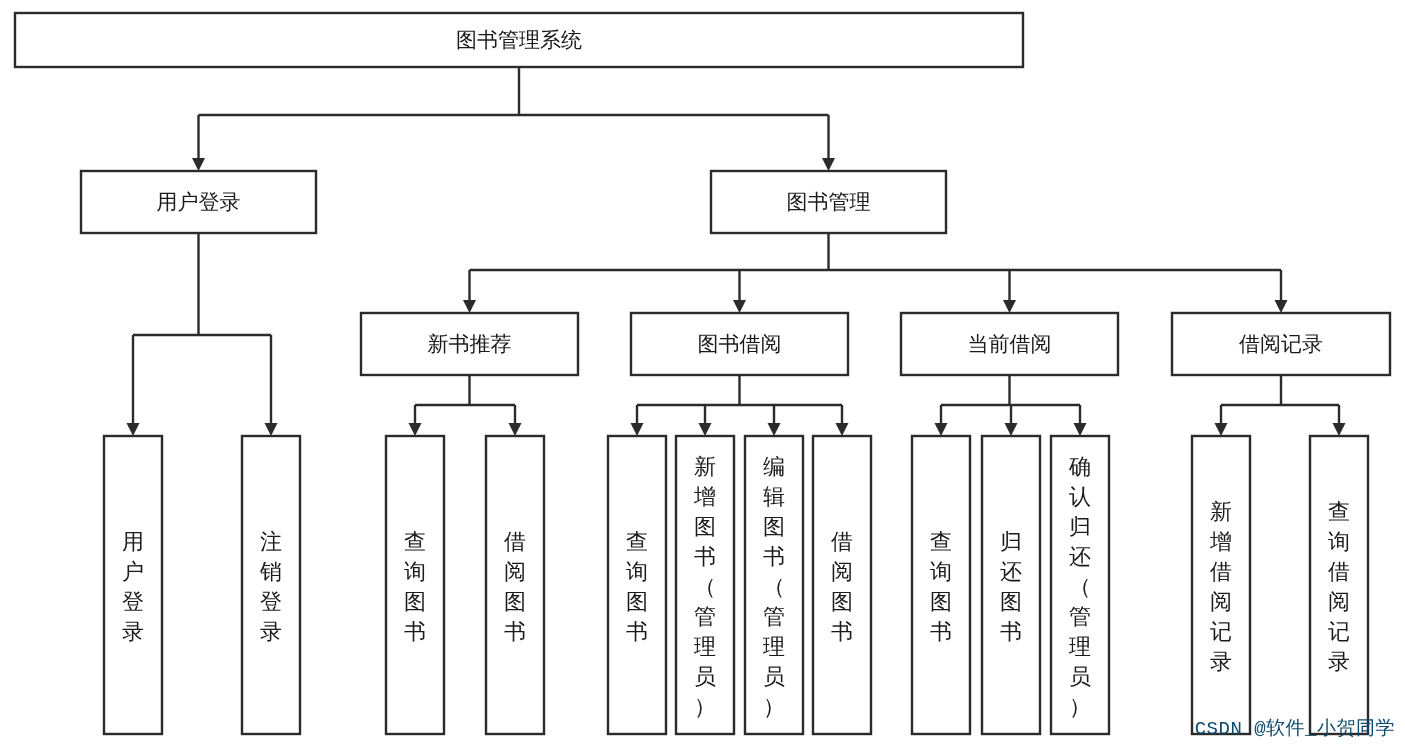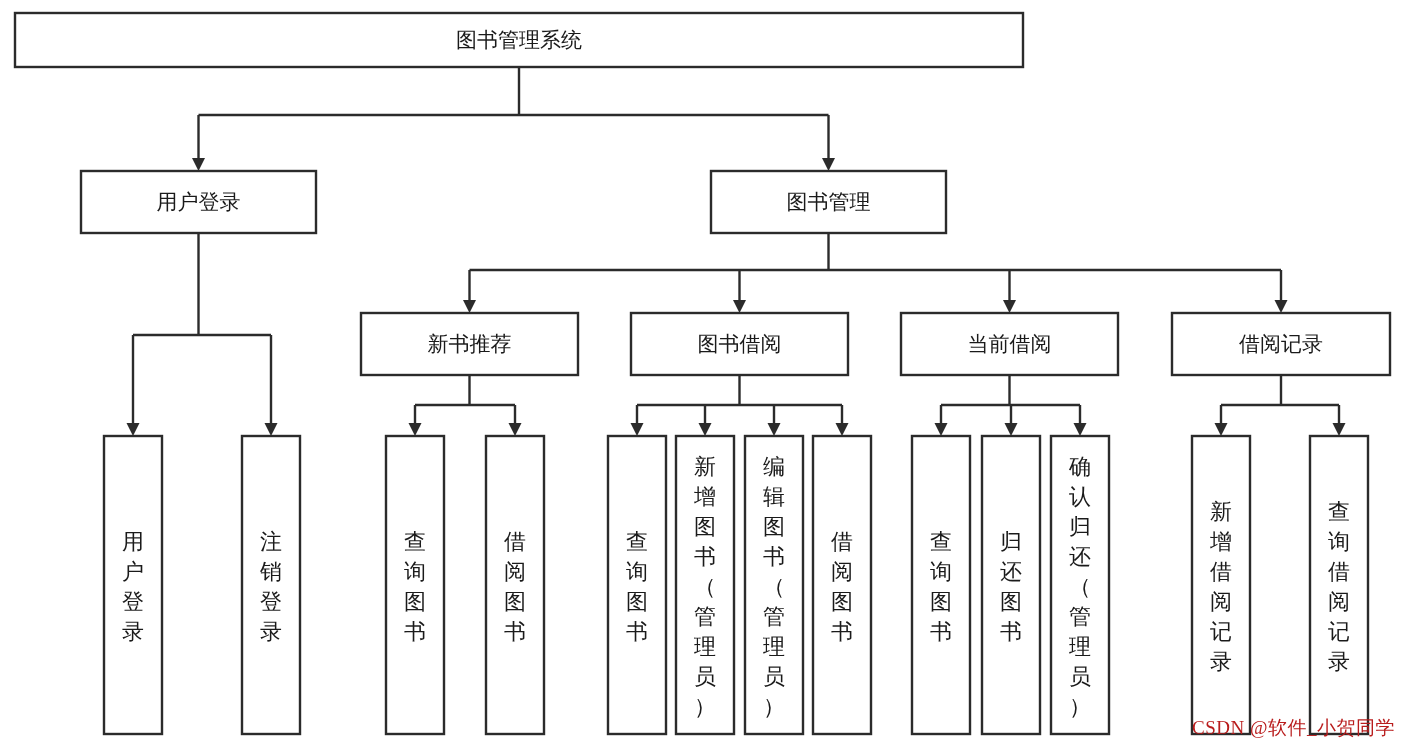--- a/index.html
+++ b/index.html
@@ -52,23 +52,23 @@
   .node-label-v {
     font-family: "Liberation Sans", "DejaVu Sans", sans-serif;
     font-size: 22px;
     fill: #1a1a1a;
     text-anchor: middle;
   }
   .watermark-text {
     position: absolute;
     right: 10px;
     bottom: 6px;
-    font-family: Liberation Serif, serif;
+    font-family: Liberation Mono, monospace;
     font-size: 19px;
-    color: #b91c1c;
+    color: #0c4a6e;
     white-space: nowrap;
     letter-spacing: 0.5px;
     pointer-events: none;
   }
 </style>
 </head>
 <body>
 
 <div id="diagram-root">
   <svg class="tree-svg" viewBox="0 0 1405 747" preserveAspectRatio="none">

